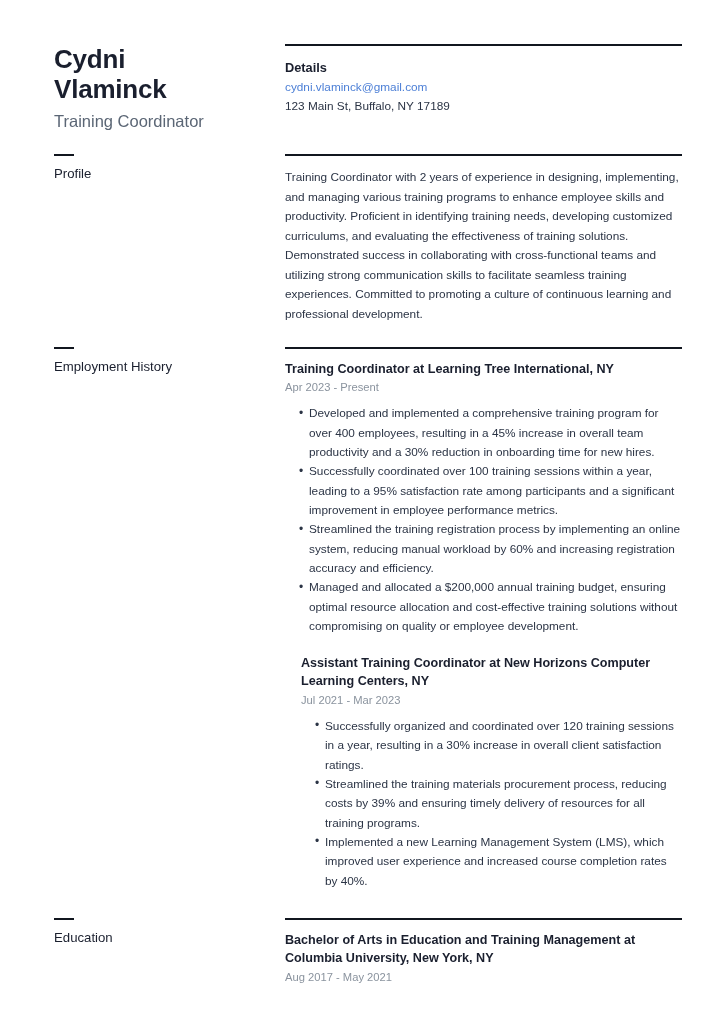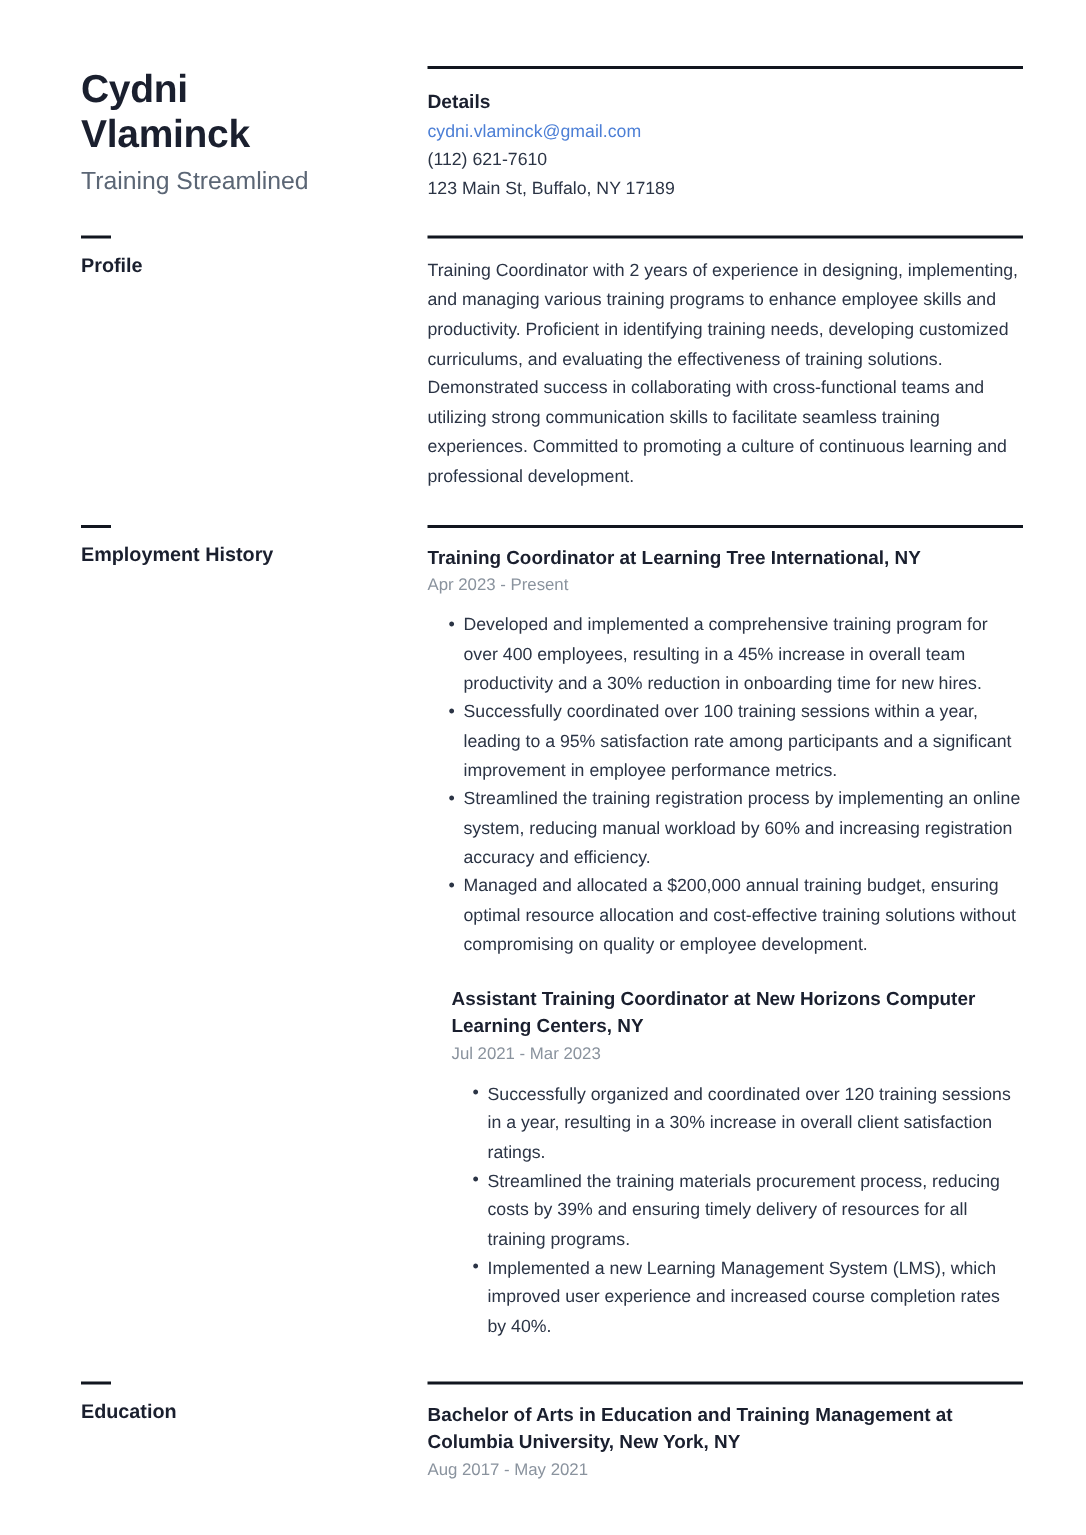--- a/index.html
+++ b/index.html
@@ -106,21 +106,21 @@
 
   .section-left {
     width: 231px;
     flex: 0 0 231px;
     padding-right: 18px;
   }
 
   .section-label {
     margin-top: 9px;
     font-size: 13.2px;
-    font-weight: 700;
+    font-weight: 400;
     color: #1a1f2e;
     line-height: 1.3;
   }
 
   .section-right {
     flex: 1 1 auto;
     min-width: 0;
   }
 
   .section-body {
@@ -187,29 +187,28 @@
 
 <div class="page">
 
   <div class="header">
 
     <div class="header-left">
       <div class="name">
         <div>Cydni</div>
         <div>Vlaminck</div>
       </div>
-      <div class="job-title">Training Streamlined</div>
+      <div class="job-title">Training Coordinator</div>
     </div>
 
     <div class="header-right">
       <div class="rule"></div>
       <div class="details-block">
         <div class="details-heading">Details</div>
         <div class="detail-line link">cydni.vlaminck@gmail.com</div>
-        <div class="detail-line">(112) 621-7610</div>
         <div class="detail-line">123 Main St, Buffalo, NY 17189</div>
       </div>
     </div>
   </div>
 
   <div class="gap-profile"></div>
 
   <div class="section">
     <div class="section-left">
       <div class="dash"></div>

